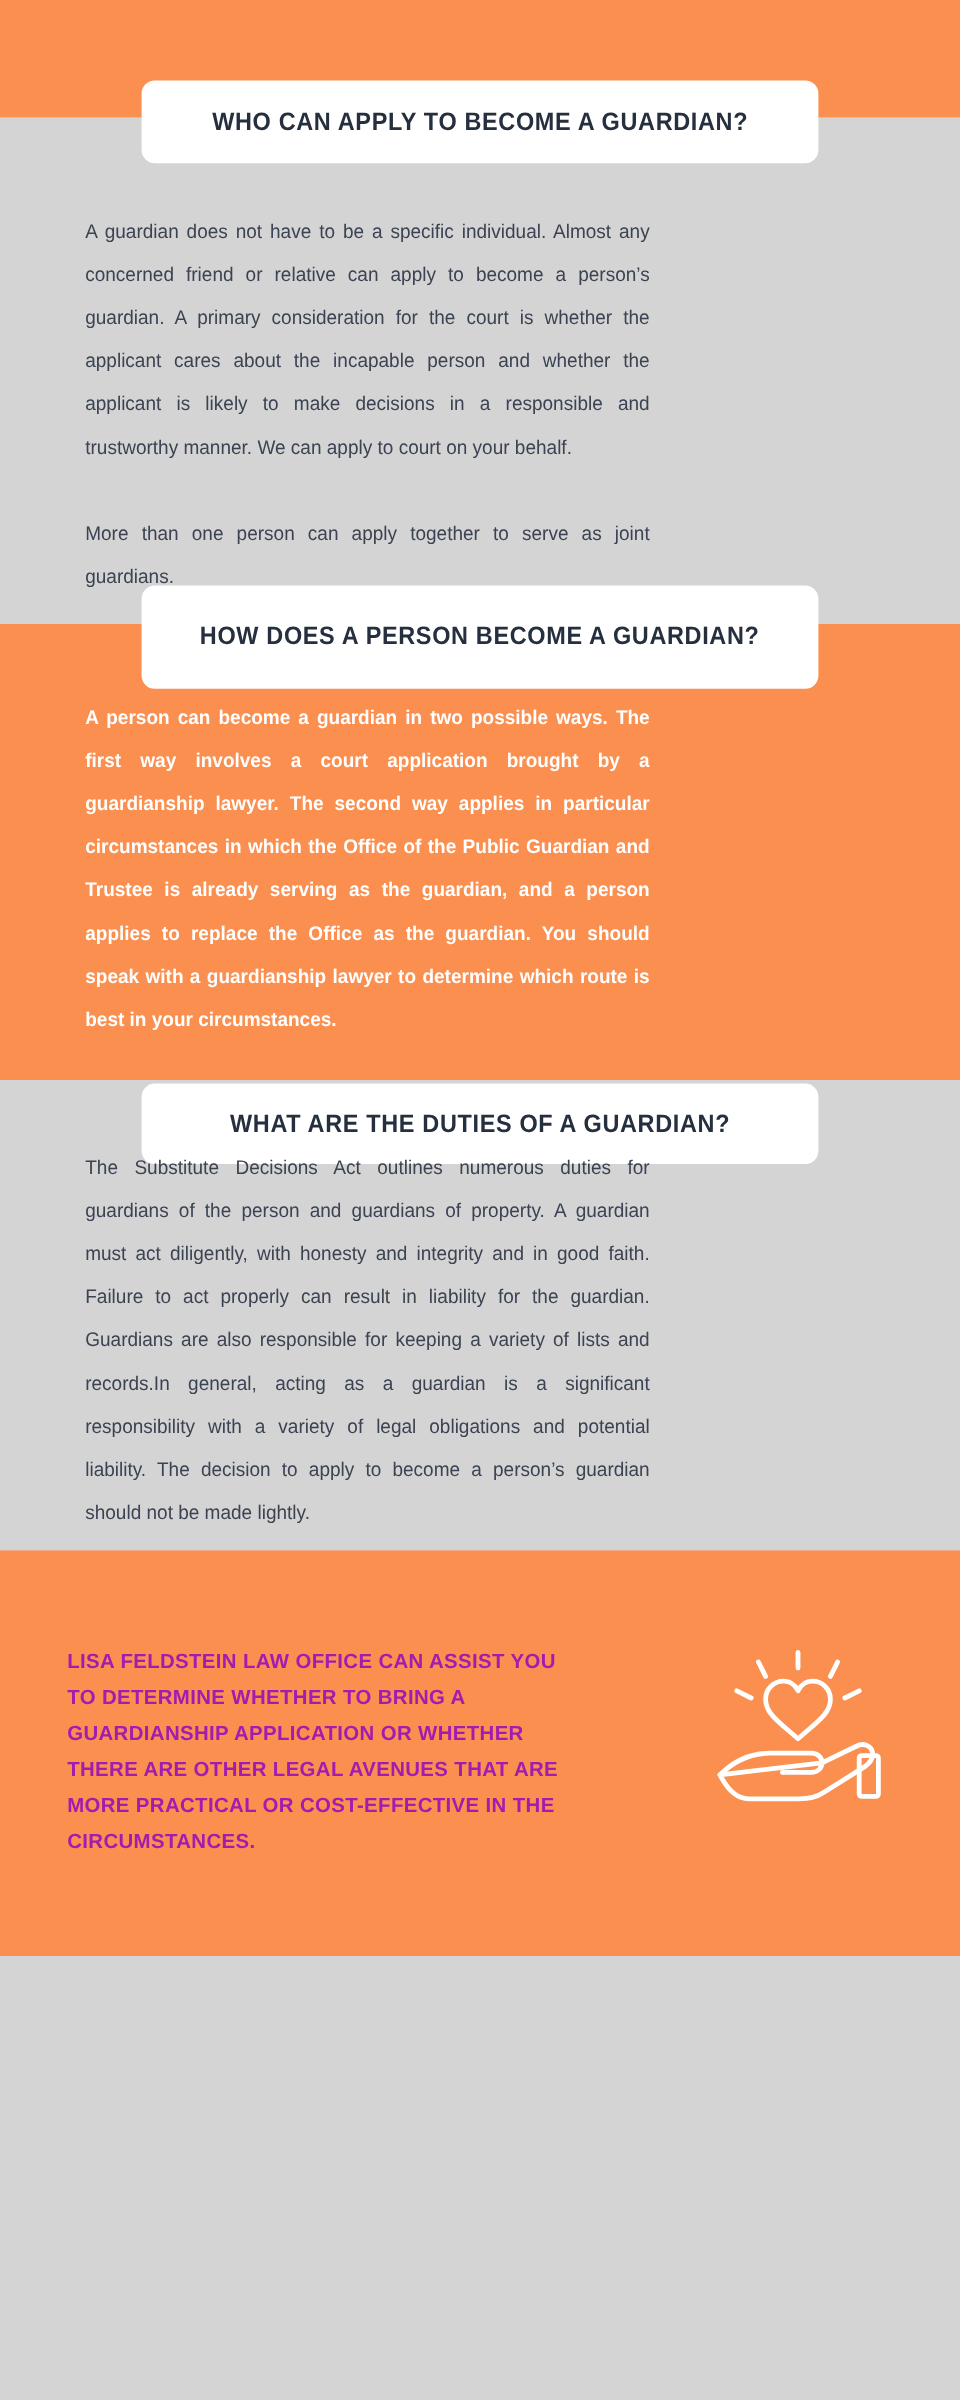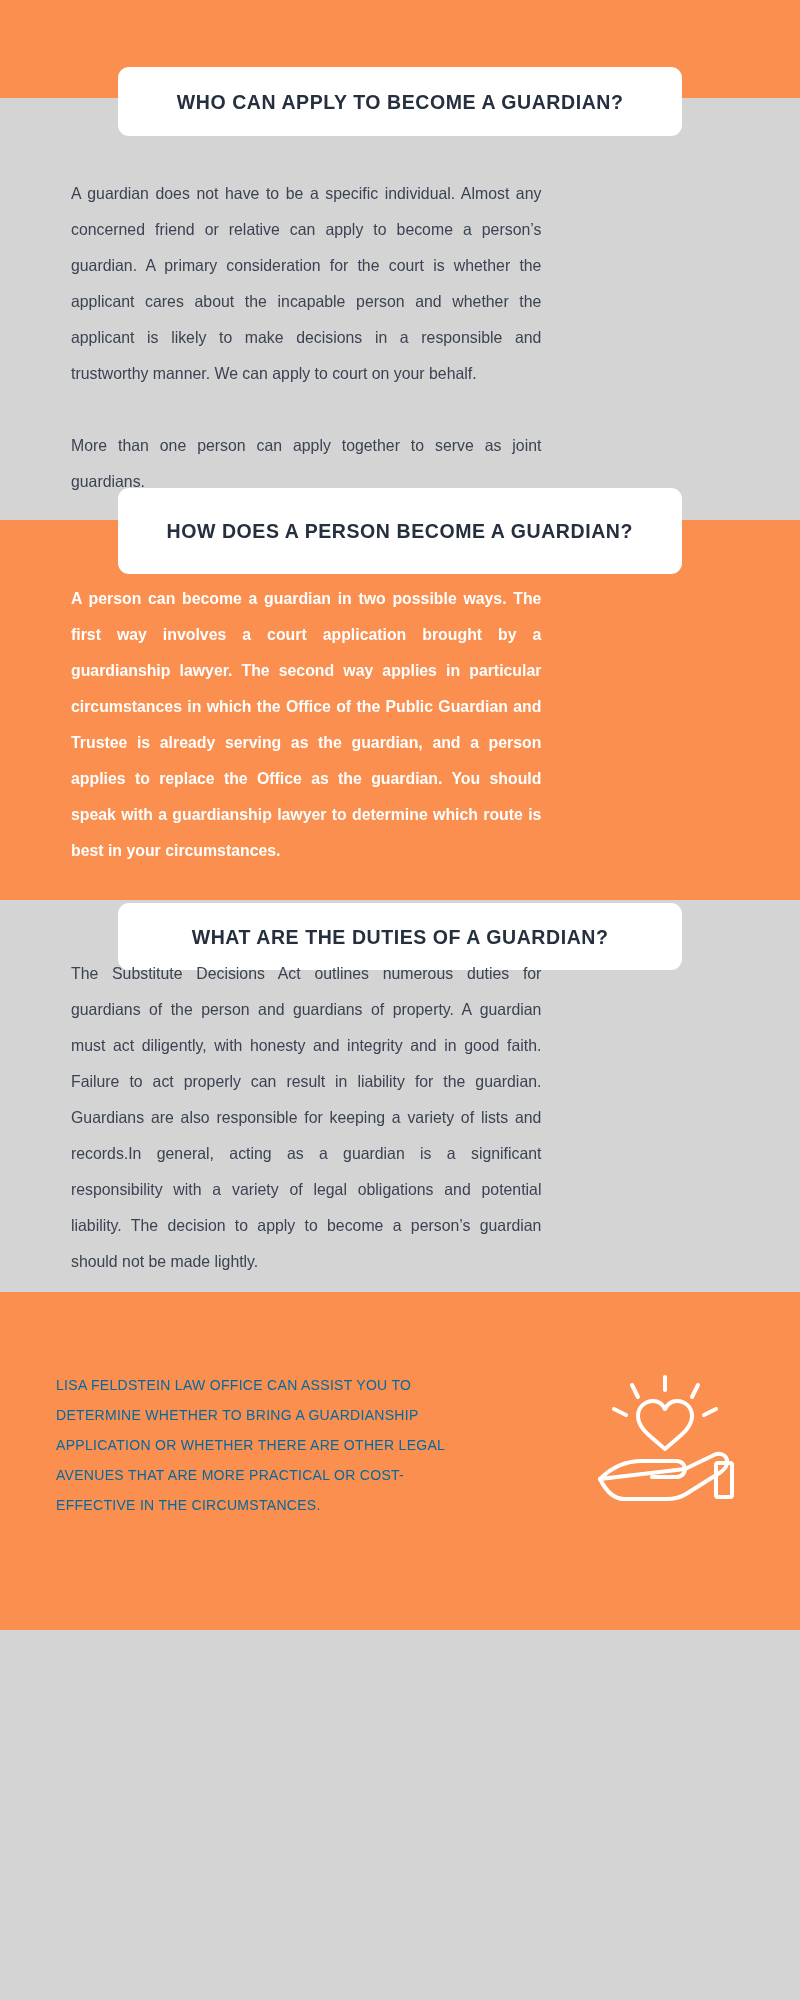--- a/index.html
+++ b/index.html
@@ -90,25 +90,25 @@
 
   
   #cta-block {
     position: absolute;
     left: 56px;
     top: 1370px;
     width: 420px;
   }
   #cta-block .cta-text {
     font-family: "Liberation Sans", sans-serif;
-    font-weight: 400;
-    font-size: 14px;
+    font-weight: 700;
+    font-size: 17px;
     line-height: 30px;
     letter-spacing: 0.3px;
-    color: #0369a1;
+    color: #a21caf;
     text-transform: uppercase;
   }
 
   #cta-icon {
     position: absolute;
     left: 590px;
     top: 1375px;
     width: 150px;
     height: 130px;
   }

